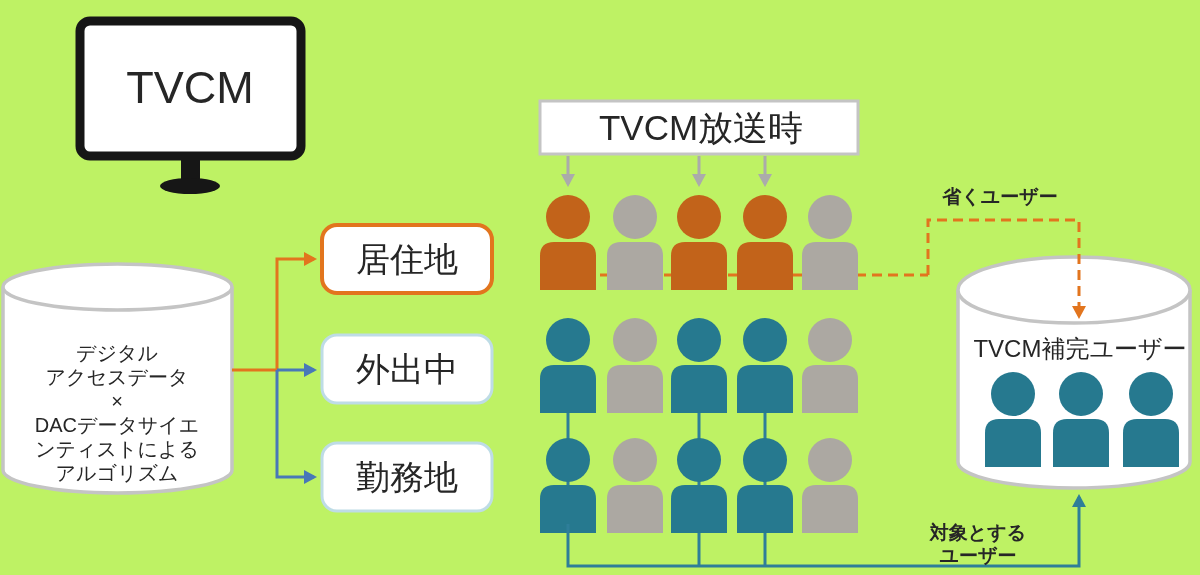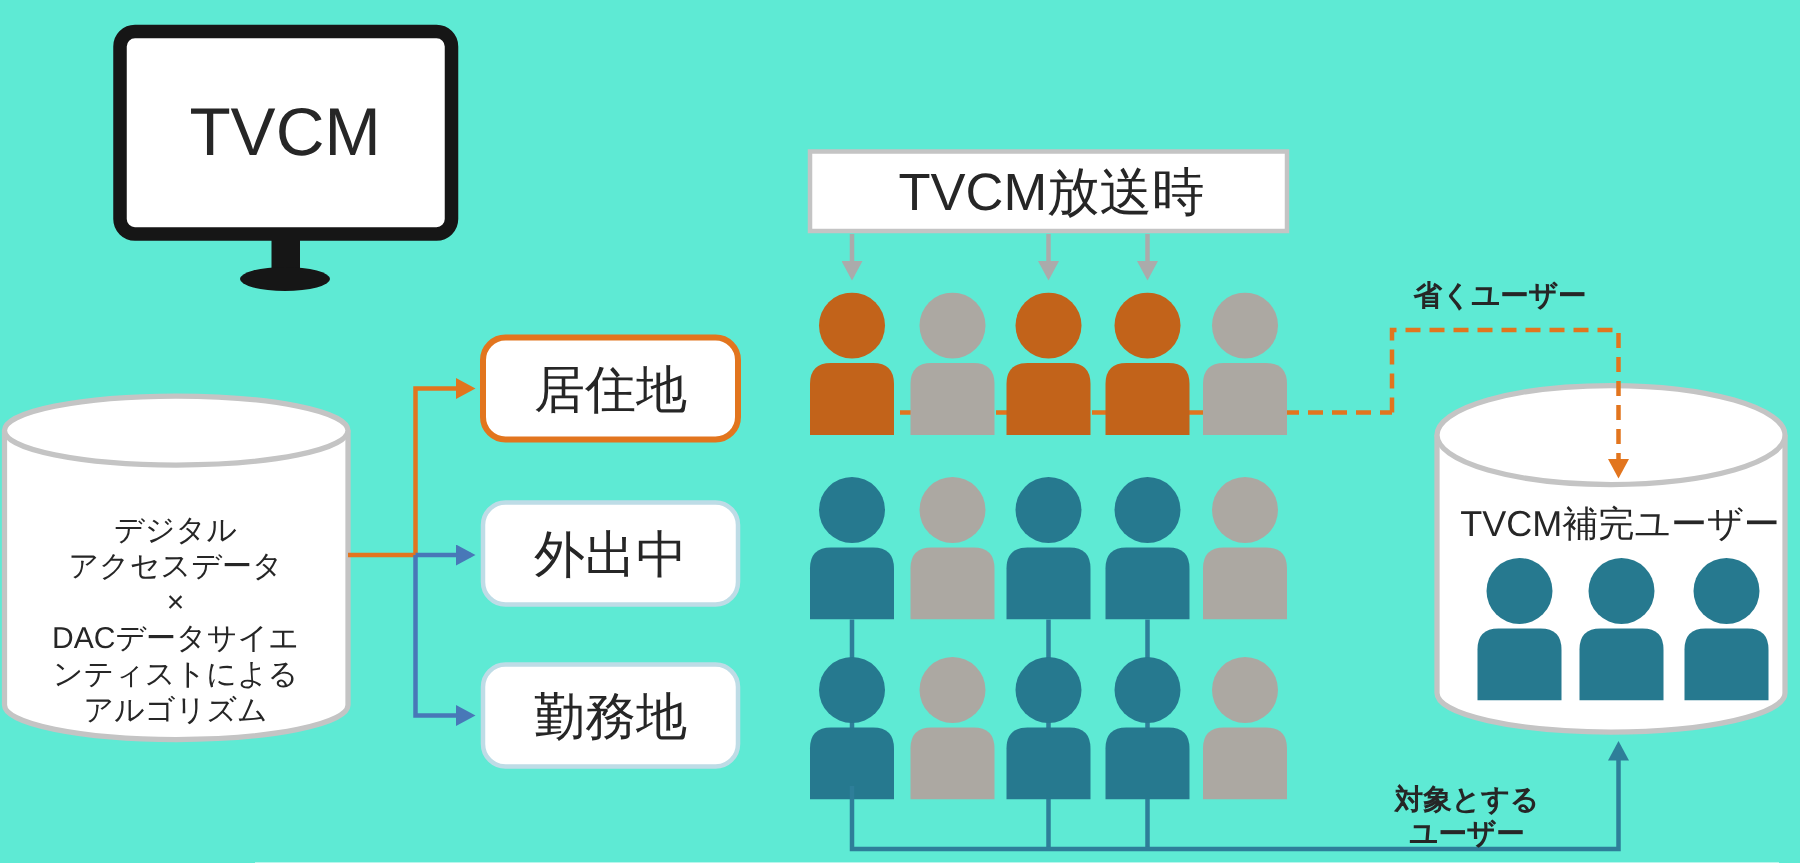--- a/index.html
+++ b/index.html
@@ -1,16 +1,16 @@
 <!DOCTYPE html>
 <html><head>
 <meta charset="utf-8">
 <style>
   html,body{margin:0;padding:0;background:#ffffff;}
-  .canvas{position:relative;width:1200px;height:575px;background:#5eead4;overflow:hidden;
+  .canvas{position:relative;width:1200px;height:575px;background:#bef264;overflow:hidden;
           font-family:"Liberation Sans","DejaVu Sans",sans-serif;}
   svg{display:block;}
   text{font-family:"Liberation Sans","DejaVu Sans",sans-serif;fill:#262626;}
   .bold{font-weight:700;}
 </style>
 </head>
 <body>
 
 <div class="canvas">
 <svg width="1200" height="575" viewBox="0 0 1200 575">

